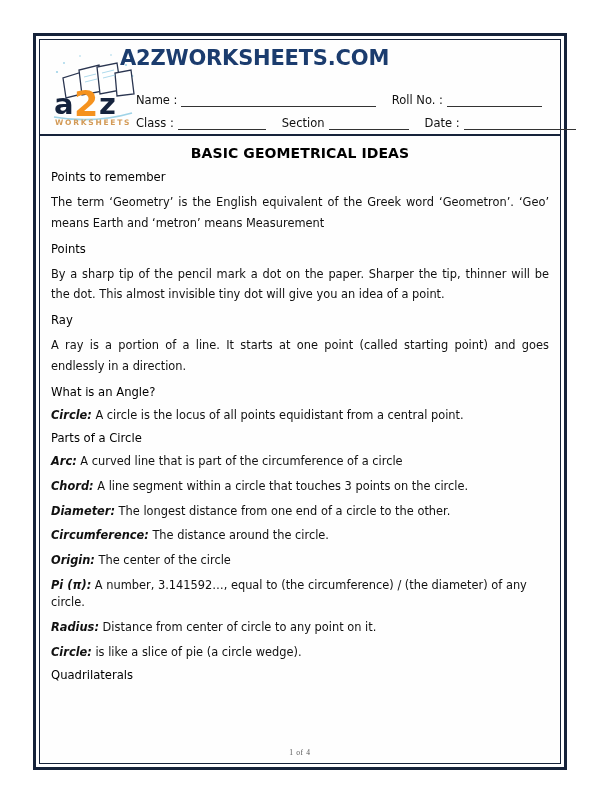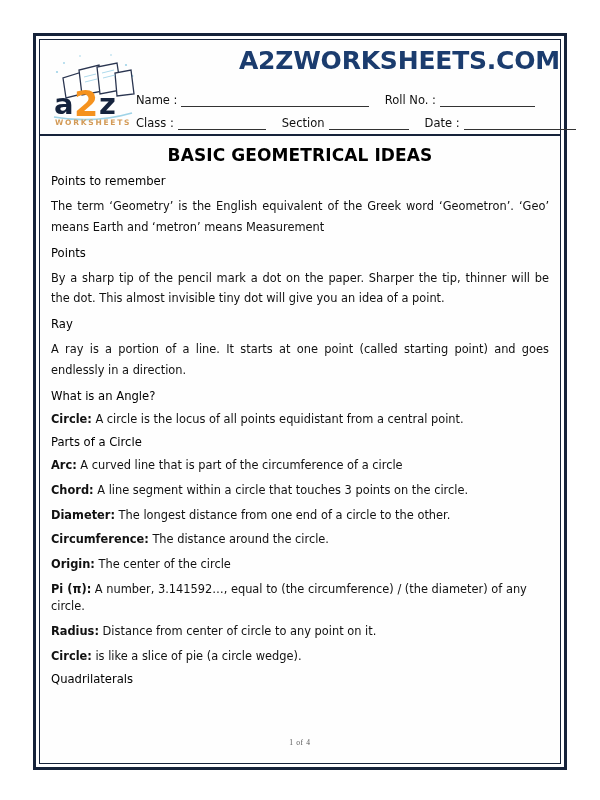--- a/index.html
+++ b/index.html
@@ -30,37 +30,37 @@
     background: #fefefe;
   }
   
   .header-block {
     position: relative;
     border-bottom: 2px solid #16233a;
     height: 96px;
     padding: 0;
   }
   .brand-title {
-    text-align: right;
+    text-align: left;
     color: #1b3c6e;
     font-weight: bold;
-    font-size: 25px;
+    font-size: 21px;
     letter-spacing: -0.2px;
     padding-top: 8px;
     padding-left: 80px;
     line-height: 1;
   }
   .logo {
     position: absolute;
     left: 11px; top: 10px;
     width: 86px; height: 76px;
   }
   .idrows {
     position: absolute;
-    left: 96px; right: 23px; top: 44px;
+    left: 96px; right: 16px; top: 44px;
     font-size: 11.5px;
     color: #111;
   }
   .idrow {
     display: flex;
     align-items: flex-end;
     height: 23px;
     white-space: nowrap;
   }
   .idlabel { flex: 0 0 auto; padding-right: 2px; }
@@ -76,21 +76,21 @@
   .idline.w-date  { flex: 0 0 112px; }
   .spacer-sm { flex: 0 0 14px; }
 
   
   .content {
     padding: 7px 11px 0 11px;
   }
   .doc-title {
     text-align: center;
     font-weight: bold;
-    font-size: 17px;
+    font-size: 14px;
     color: #000;
     margin: 2px 0 9px 0;
     letter-spacing: 0.1px;
   }
   .h-sec {
     font-weight: normal;
     font-size: 11.6px;
     color: #000;
     margin: 0 0 8px 0;
   }
@@ -101,27 +101,27 @@
     line-height: 1.82;
     margin: 0 0 8px 0;
   }
   p.defn {
     font-size: 11.4px;
     color: #111;
     line-height: 1.55;
     margin: 0 0 7px 0;
     text-align: left;
   }
-  p.defn b { font-weight: bold; }
+  p.defn b { font-weight: bold; font-style: italic; }
   .ital { }
   .gap-after { margin-bottom: 10px; }
 
   .footer {
     position: absolute;
-    left: 0; right: 0; bottom: 16px;
+    left: 0; right: 0; bottom: 6px;
     text-align: center;
     font-size: 7.6px;
     color: #555;
     font-family: "Liberation Serif", serif;
     letter-spacing: 0.6px;
   }
 </style>
 </head>
 <body>
 

